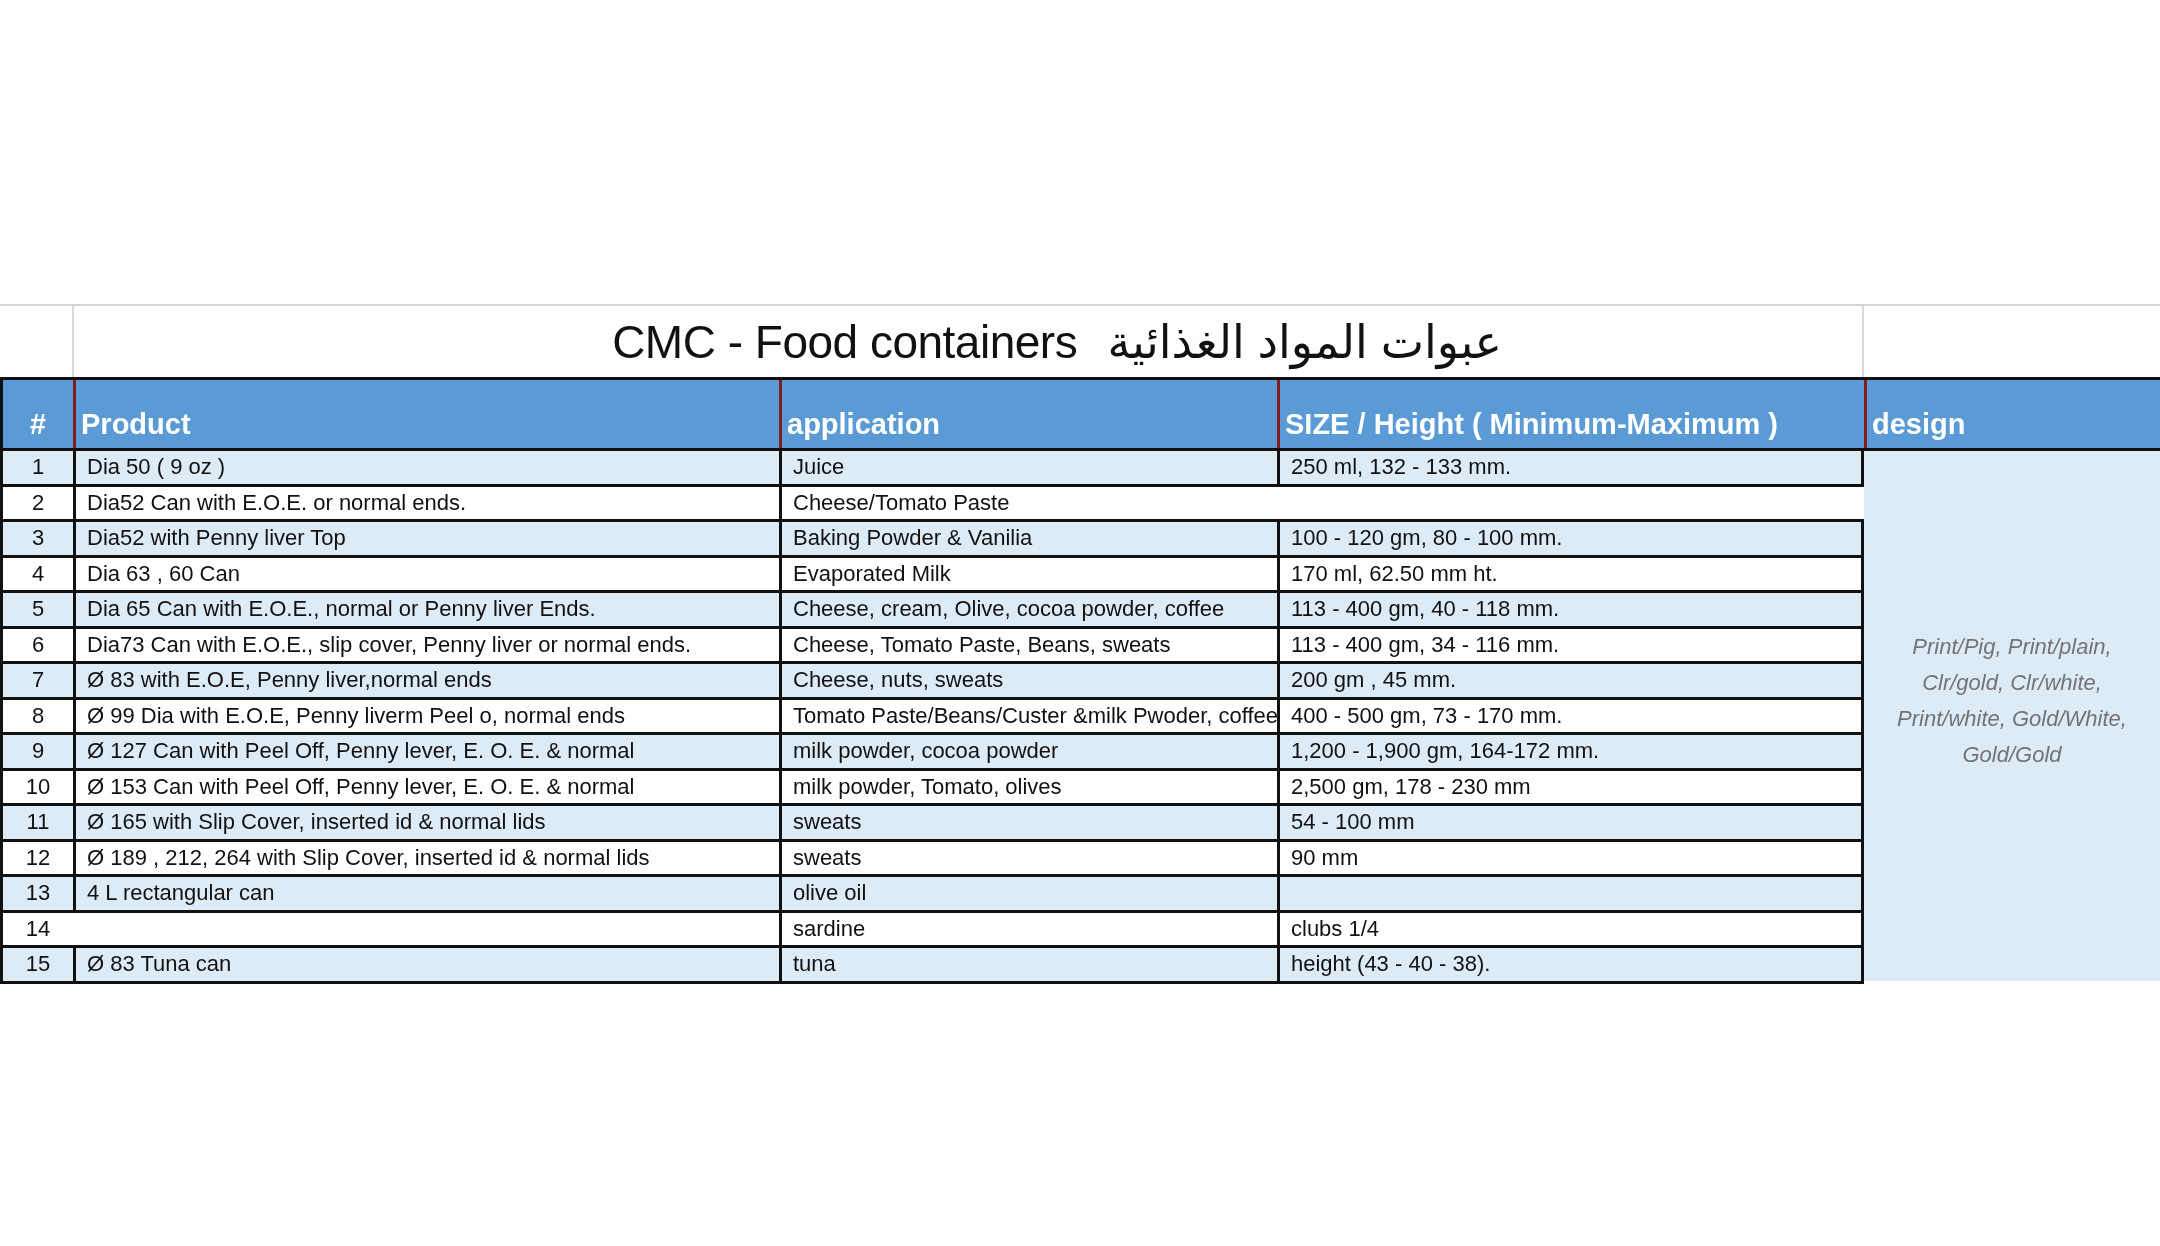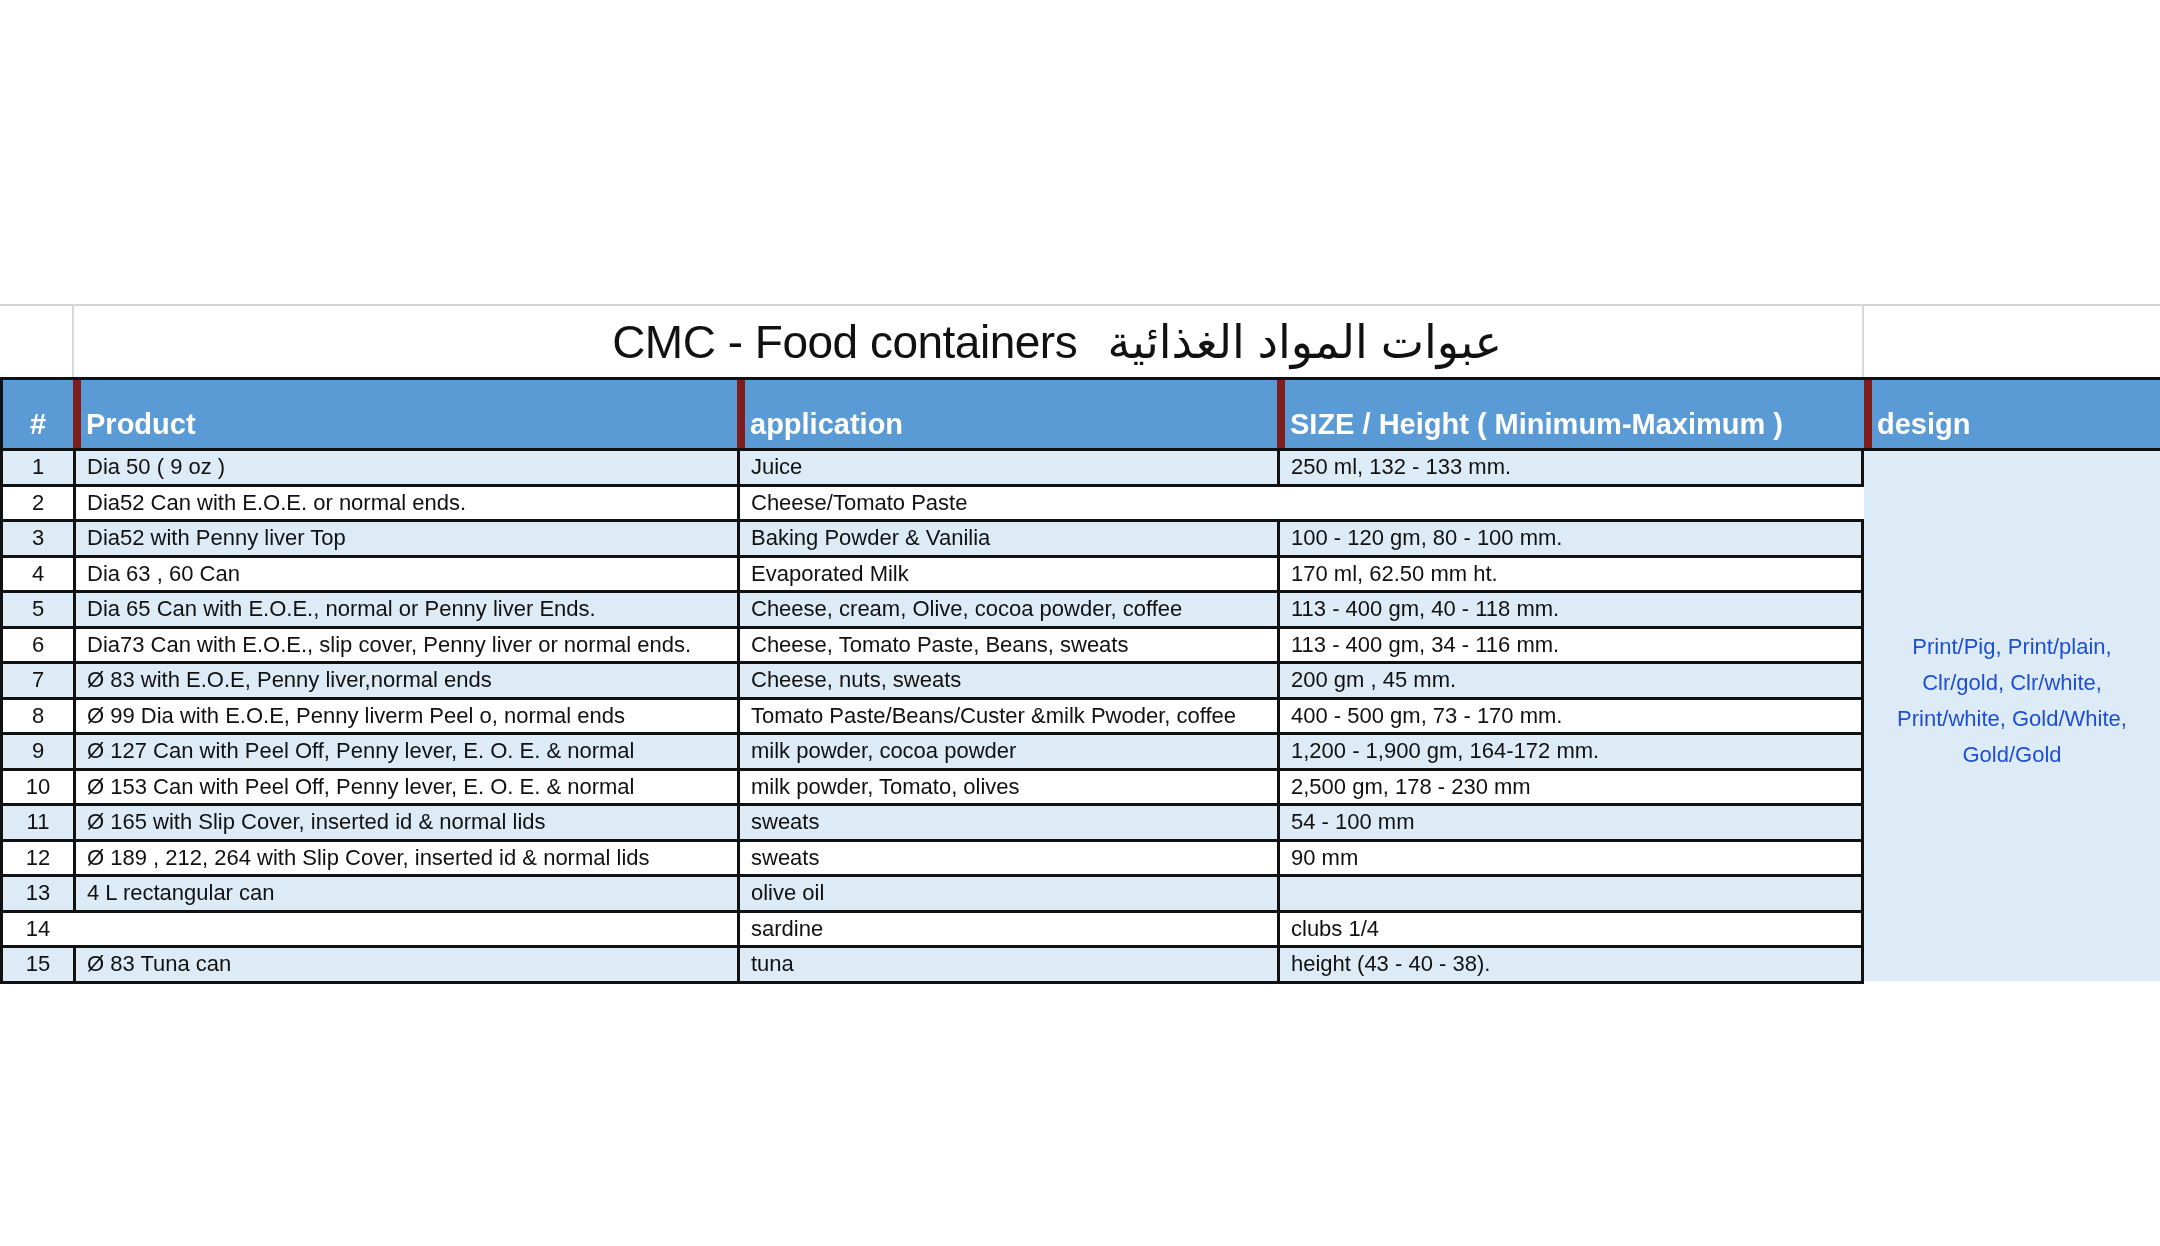--- a/index.html
+++ b/index.html
@@ -19,45 +19,45 @@
   }
   .title-text span { display: inline-block; }
   .title-ar { margin-left: 18px; direction: rtl; unicode-bidi: isolate; }
   .header-row {
     position: absolute; left: 0; top: 73px; width: 2160px; height: 74px;
     background: #5b9bd5; border-top: 3px solid #111; border-bottom: 3px solid #111; box-sizing: border-box;
   }
   .hcell {
     position: absolute; top: 0; bottom: 0; box-sizing: border-box;
     color: #ffffff; font-weight: bold; font-size: 29px; line-height: 29px; padding-top: 30px; padding-left: 5px;
-    white-space: nowrap; border-left: 8px solid #7f1d1d;
+    white-space: nowrap; border-left: 3px solid #7f1d1d;
   }
   .rows { position: absolute; left: 0; top: 147px; width: 1864px; }
   .row {
     position: relative; height: 35.5px; box-sizing: border-box;
     border-bottom: 3px solid #111;
   }
   .row.band { background: #ddebf7; }
   .row.plain { background: #ffffff; }
   .cell {
     position: absolute; top: 0; bottom: 0; box-sizing: border-box;
     font-size: 22px; line-height: 32px; white-space: nowrap; padding-left: 11px;
     border-left: 3px solid #111; overflow: hidden;
   }
   .cell.num { text-align: center; padding-left: 0; }
   .c0 { left: 0; width: 73px; }
   .c1 { left: 73px; width: 664px; }
-  .c2 { left: 737px; width: 632px; }
+  .c2 { left: 779px; width: 632px; }
   .c3 { left: 1277px; width: 587px; border-right: 3px solid #111; }
   .design-cell {
     position: absolute; left: 1864px; top: 147px; width: 296px; height: 530px;
     background: #ddebf7; box-sizing: border-box; display: flex; align-items: center; justify-content: center;
     text-align: center;
   }
-  .design-text { font-size: 22px; line-height: 36px; color: #1d4ed8; white-space: pre-line; margin-top: -30px; }
+  .design-text { font-size: 22px; line-height: 36px; color: #737373; white-space: pre-line; margin-top: -30px; font-style: italic; }
 </style>
 </head>
 <body>
 
 <div class="sheet">
   <div class="title-row">
     <div class="gl" style="left:72px"></div>
     <div class="gl" style="left:1862px"></div>
     <div class="title-text">
       <span>CMC - Food containers</span>

